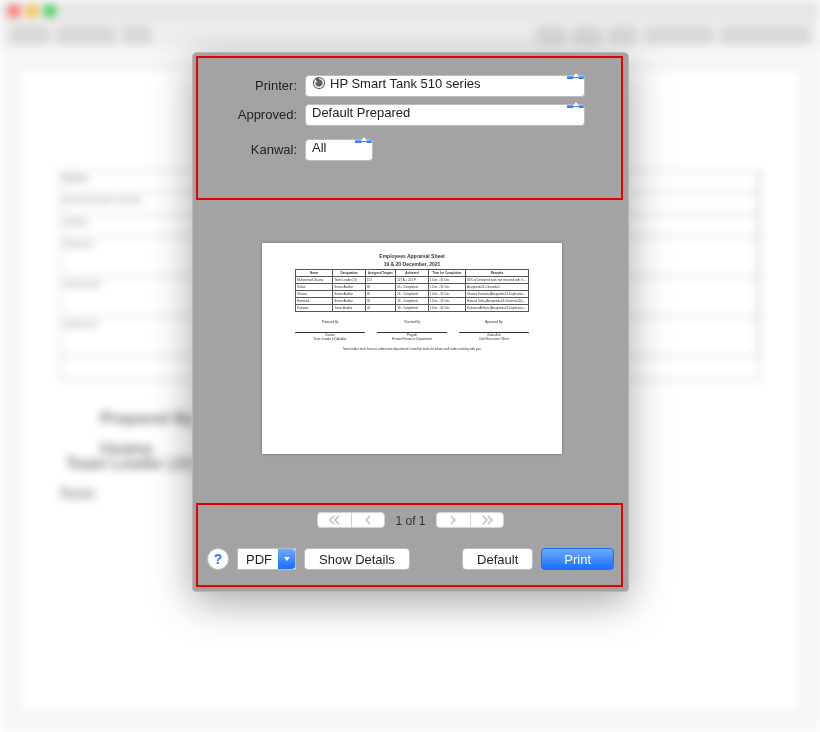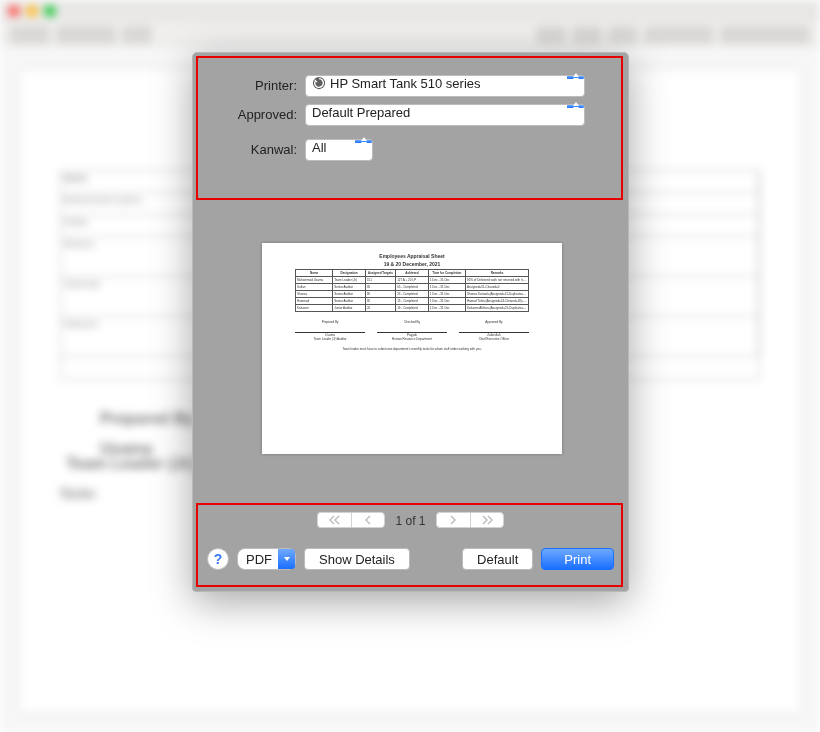--- a/index.html
+++ b/index.html
@@ -66,21 +66,21 @@
     
     .pager     {position:absolute;top:459px;left:0;right:0;display:flex;align-items:flex-end;justify-content:center;gap:10px;font-size:12px;color:#333}
     .pbtn      {width:34px;height:16px;border:1px solid #d2d2d2;border-radius:4px;background:#fff;display:flex;align-items:center;justify-content:center;color:#bfbfbf}
     .pgrp      {display:flex}
     .pgrp .pbtn:first-child{border-radius:4px 0 0 4px;border-right:none}
     .pgrp .pbtn:last-child{border-radius:0 4px 4px 0}
 
     
     .bottom    {position:absolute;left:14px;right:14px;top:495px;display:flex;align-items:center;gap:8px}
     .help      {width:22px;height:22px;border-radius:50%;border:1px solid #bfbfbf;background:#fff;color:#3478f6;display:flex;align-items:center;justify-content:center;font-weight:bold;font-size:14px}
-    .pdfbtn    {display:flex;align-items:center;height:22px;border:1px solid #bcbcbc;background:#fff;border-radius:8px;padding:0 0 0 8px}
+    .pdfbtn    {display:flex;align-items:center;height:22px;border:1px solid #bcbcbc;background:#fff;border-radius:0;padding:0 0 0 8px}
     .pdfbtn .end{width:17px}
     .btn       {height:22px;padding:0 14px;border:1px solid #bcbcbc;background:#fff;border-radius:4px;display:flex;align-items:center;font-size:13px}
     .spacer    {flex:1}
     .btn.primary{background:linear-gradient(#6ea9ff,#1a6fff);border-color:#1a6fff;color:#fff;padding:0 22px}
   </style>
 </head>
 <body>
 
 <div class="bg">
   <div class="titlebar">

